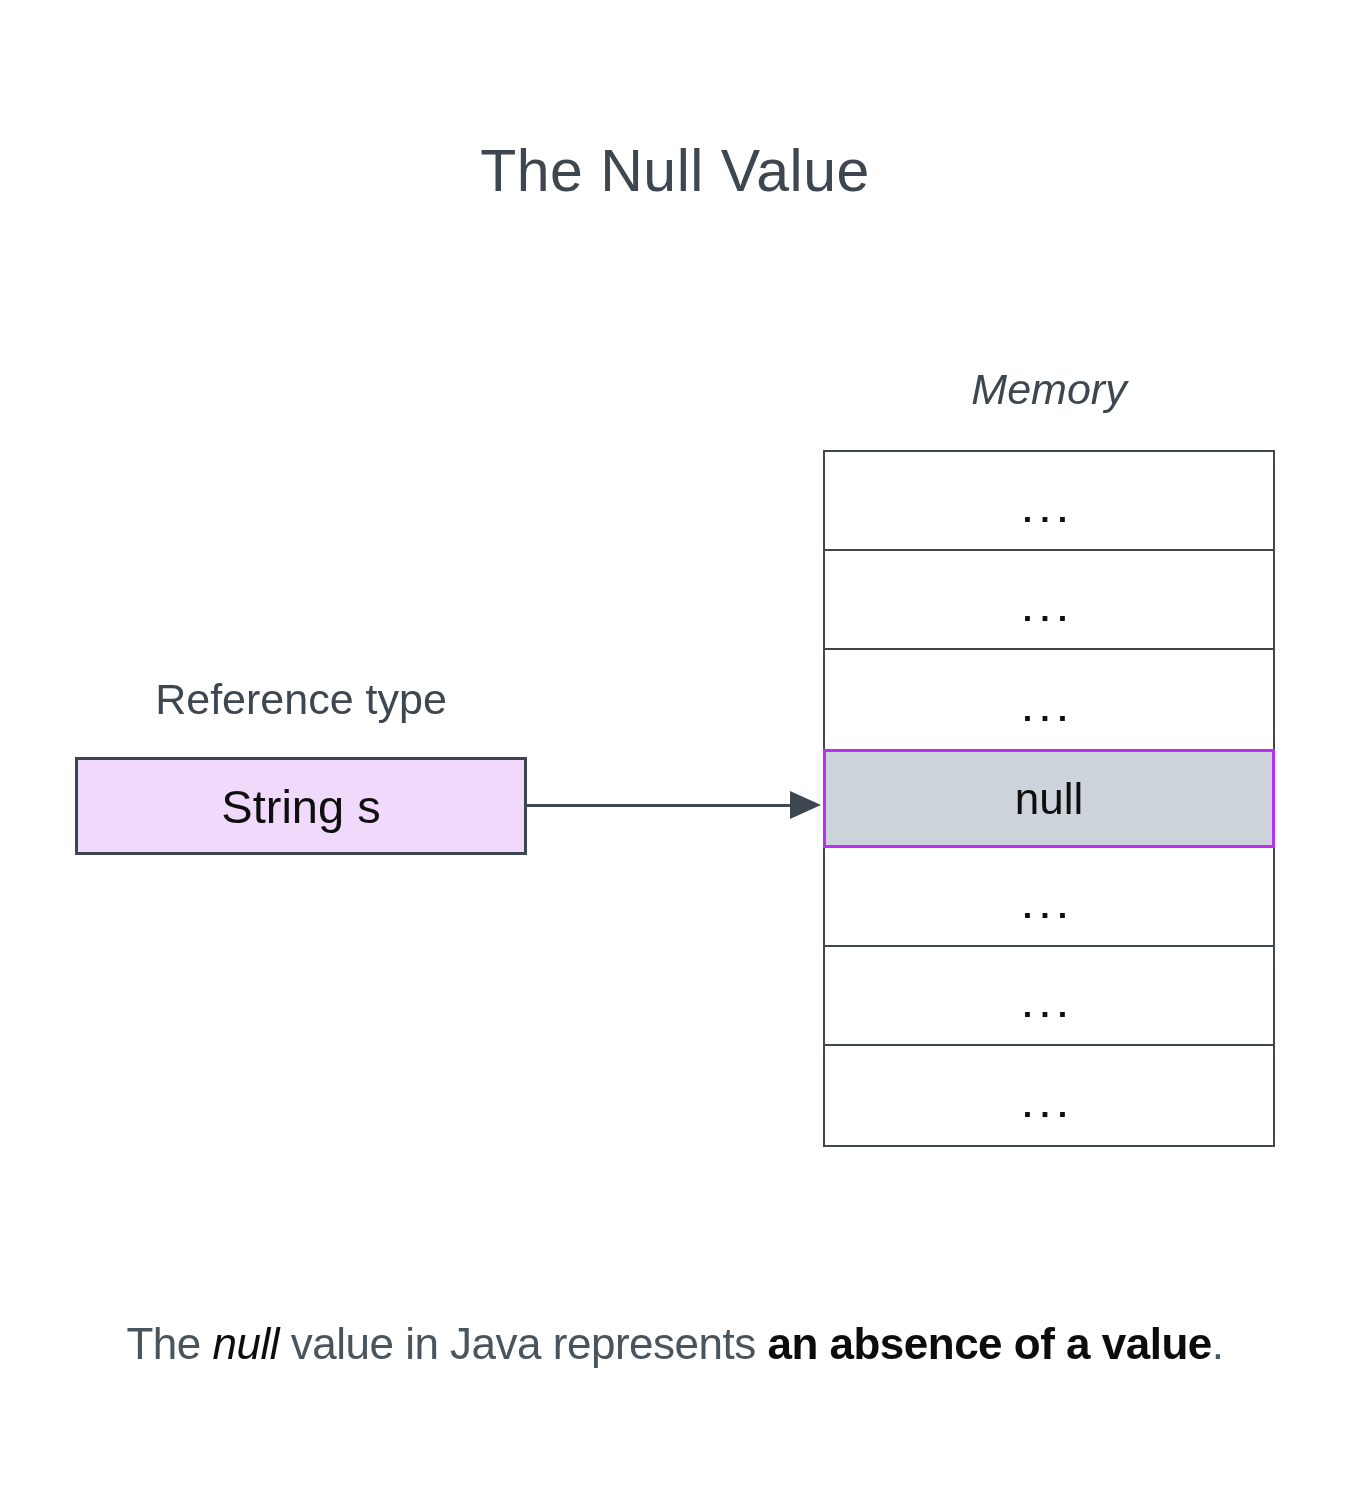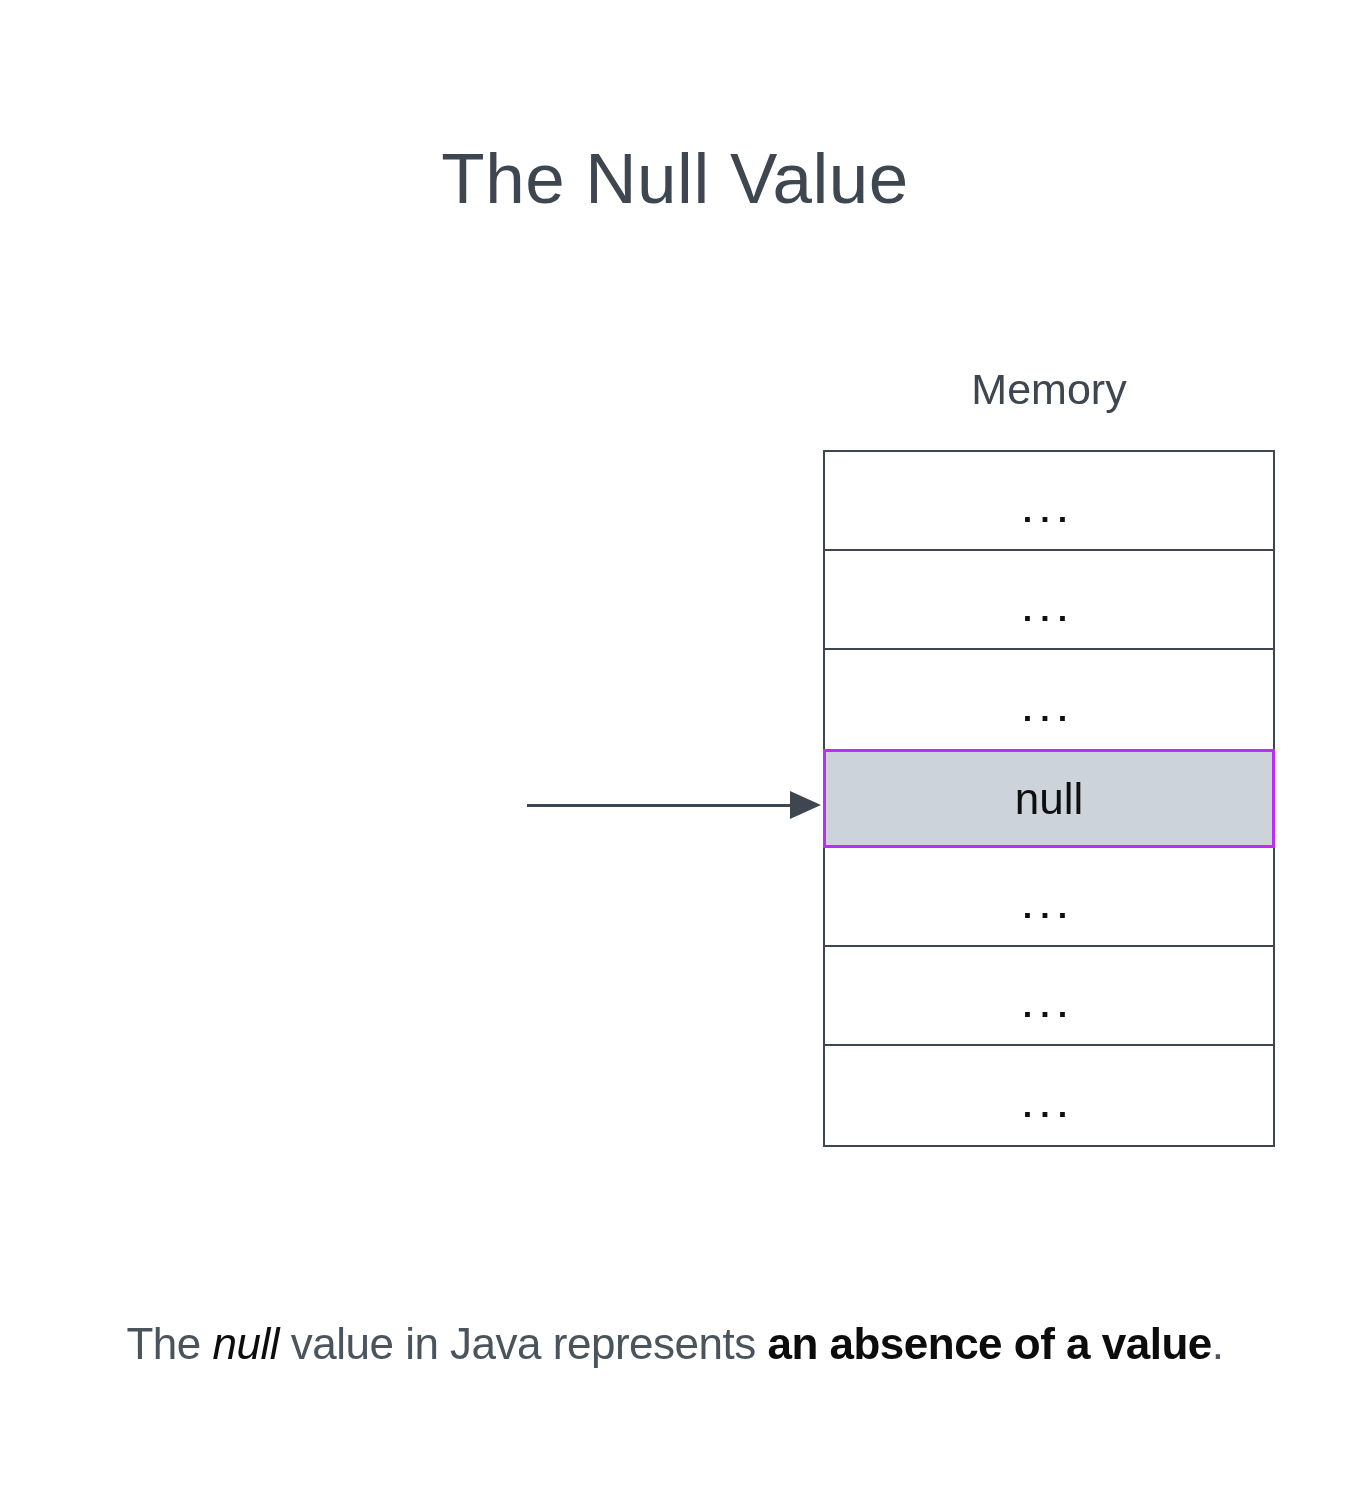--- a/index.html
+++ b/index.html
@@ -11,36 +11,37 @@
     font-family: "Liberation Sans", sans-serif;
     overflow: hidden;
   }
 
   .title {
     position: absolute;
     top: 138px;
     left: 0;
     width: 1350px;
     text-align: center;
-    font-size: 71px;
+    font-size: 59px;
     line-height: 1.15;
     font-weight: 400;
     color: #3e4750;
     letter-spacing: 0.5px;
   }
 
   .memory-label {
     position: absolute;
     top: 368px;
     left: 823px;
     width: 452px;
     text-align: center;
     font-size: 43px;
     line-height: 1;
     color: #3e4750;
+    font-style: italic;
   }
 
   .memory-table {
     position: absolute;
     left: 823px;
     top: 450px;
     width: 452px;
     box-sizing: border-box;
     border: 2px solid #3e4750;
     background: #ffffff;
@@ -160,21 +161,25 @@
       <span class="dots">...</span>
     </div>
     <div class="memory-row">
       <span class="dots">...</span>
     </div>
     <div class="memory-row">
       <span class="dots">...</span>
     </div>
   </div>
 
+  <div class="ref-label">Reference type</div>
 
+  <div class="ref-box">
+    <span>String s</span>
+  </div>
 
   <div class="arrow-line"></div>
   <div class="arrow-head"></div>
 
   <div class="caption">
     <span>The </span><span class="it">null</span><span> value in Java represents </span><span class="b">an absence of a value</span><span>.</span>
   </div>
 
 </div>
 

